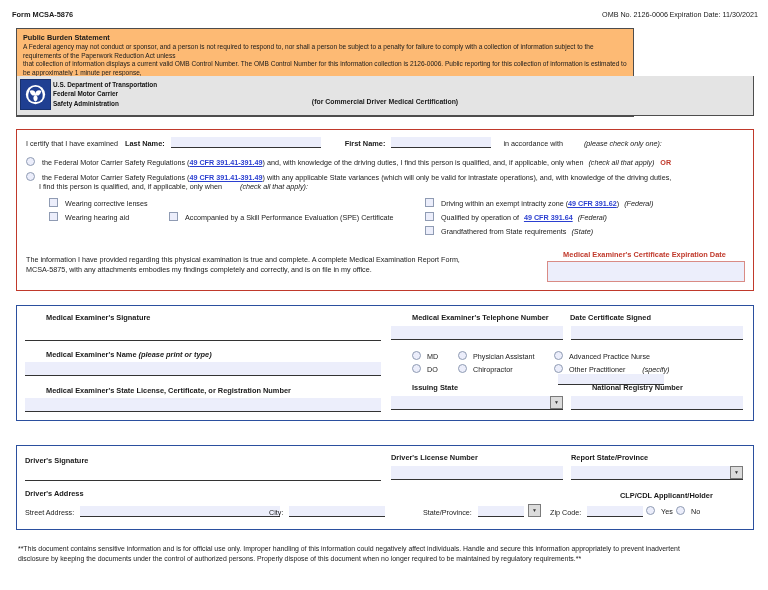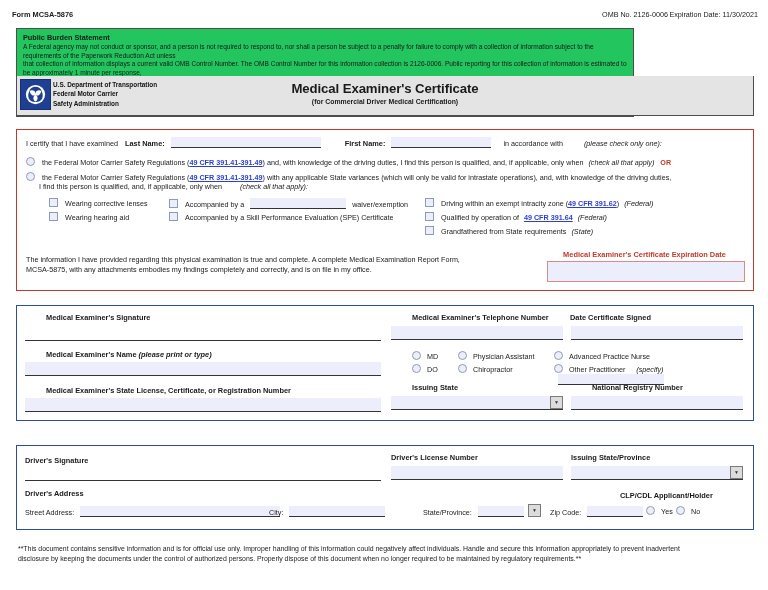--- a/index.html
+++ b/index.html
@@ -33,21 +33,21 @@
   .omb-no { position: absolute; right: 100px; top: 0; font-size: 7.2px; }
   .exp-date { position: absolute; right: 10px; top: 0; font-size: 7.2px; }
 
   
   .burden-box {
     position: absolute;
     left: 16px; top: 28px;
     width: 618px;
     box-sizing: border-box;
     border: 1px solid #4d4d4d;
-    background: #22c55e;
+    background: #fdba74;
     padding: 4px 6px 5px 6px;
   }
   .burden-title { font-weight: bold; font-size: 7.3px; margin-bottom: 1px; }
   .burden-text { font-size: 6.55px; line-height: 1.30; text-align: left; }
 
   
   .header-bar {
     position: absolute;
     left: 16px; top: 76px;
     width: 738px;
@@ -215,21 +215,20 @@
       <path d="M12 3.2c-3.6 0-6.3 2.1-7.1 5 2.2-1.4 4.6-1.2 6.1 0.2 0.9 0.9 1.0 2.1 1.0 3.6 0-1.5 0.1-2.7 1.0-3.6 1.5-1.4 3.9-1.6 6.1-0.2-0.8-2.9-3.5-5-7.1-5z" fill="#1f3f92"></path>
       <path d="M4.3 16.6c1.8 3.1 5.3 4.6 8.2 3.9-2.3-1.2-3.3-3.4-2.8-5.4 0.3-1.2 1.3-1.9 2.6-2.6-1.3 0.7-2.5 1.0-3.7 0.5-1.9-0.8-3.1-2.9-3.0-5.5-1.9 2.3-2.4 6.0-1.3 9.1z" fill="#1f3f92"></path>
       <path d="M19.7 16.6c1.1-3.1 0.6-6.8-1.3-9.1 0.1 2.6-1.1 4.7-3.0 5.5-1.2 0.5-2.4 0.2-3.7-0.5 1.3 0.7 2.3 1.4 2.6 2.6 0.5 2.0-0.5 4.2-2.8 5.4 2.9 0.7 6.4-0.8 8.2-3.9z" fill="#1f3f92"></path>
     </svg>
   </div>
   <div class="dot-agency">
     <div>U.S. Department of Transportation</div>
     <div>Federal Motor Carrier</div>
     <div>Safety Administration</div>
   </div>
-  <div class="cert-title">Medical Examiner's Certificate</div>
   <div class="cert-sub">(for Commercial Driver Medical Certification)</div>
 </div>
 
 <div class="panel panel-red" id="certify-panel">
 
   <div class="c-line1">
     <span class="lbl">I certify that I have examined</span>
     <span class="lbl-b" style="margin-left:5px">Last Name:</span>
     <span class="fill" style="width:150px;margin-left:4px"></span>
     <span class="lbl-b" style="margin-left:22px">First Name:</span>
@@ -256,26 +255,20 @@
 
   <div class="chk-col1" style="top:68px">
     <span class="cbox"></span>
     <span class="lbl" style="margin-left:5px">Wearing corrective lenses</span>
   </div>
   <div class="chk-col1" style="top:82px">
     <span class="cbox"></span>
     <span class="lbl" style="margin-left:5px">Wearing hearing aid</span>
   </div>
 
-  <div class="chk-col2" style="top:68px">
-    <span class="cbox"></span>
-    <span class="lbl" style="margin-left:5px">Accompanied by a</span>
-    <span class="fill" style="width:96px;margin-left:4px"></span>
-    <span class="lbl" style="margin-left:4px">waiver/exemption</span>
-  </div>
   <div class="chk-col2" style="top:82px">
     <span class="cbox"></span>
     <span class="lbl" style="margin-left:5px">Accompanied by a Skill Performance Evaluation (SPE) Certificate</span>
   </div>
 
   <div class="chk-col3" style="top:68px">
     <span class="cbox"></span>
     <span class="lbl" style="margin-left:5px">Driving within an exempt intracity zone (</span><span class="cfr">49 CFR 391.62</span><span class="lbl">)</span>
     <span class="lbl ital" style="margin-left:3px">(Federal)</span>
   </div>
@@ -336,21 +329,21 @@
     <span class="radio"></span>
     <span class="lbl" style="margin-left:4px">Chiropractor</span>
   </div>
   <div class="ex-l" style="left:516px; top:45px">
     <span class="radio"></span>
     <span class="lbl" style="margin-left:4px">Advanced Practice Nurse</span>
   </div>
   <div class="ex-l" style="left:516px; top:58px">
     <span class="radio"></span>
     <span class="lbl" style="margin-left:4px">Other Practitioner</span>
-    <span class="lbl ital" style="margin-left:9px">(specify)</span>
+    <span class="lbl ital" style="margin-left:15px">(specify)</span>
     <span class="fill" style="width:106px;margin-left:4px"></span>
   </div>
 
   <div class="ex-l lbl-b" style="left:374px; top:77px">Issuing State</div>
   <div class="fill-box" style="left:374px; top:90px; width:172px;"></div>
   <div class="dropdown" style="left:533px; top:90px">▼</div>
 
   <div class="ex-l lbl-b" style="left:554px; top:77px">National Registry Number</div>
   <div class="fill-box" style="left:554px; top:90px; width:172px;"></div>
 </div>
@@ -379,21 +372,21 @@
   <div class="dropdown" style="left:511px; top:58px">▼</div>
 
   <div class="dr-l" style="left:533px; top:60px">
     <span class="lbl">Zip Code:</span>
     <span class="fill" style="width:56px;margin-left:4px"></span>
   </div>
 
   <div class="dr-l lbl-b" style="left:374px; top:7px">Driver's License Number</div>
   <div class="fill-box" style="left:374px; top:20px; width:172px;"></div>
 
-  <div class="dr-l lbl-b" style="left:554px; top:7px">Issuing State/Province</div>
+  <div class="dr-l lbl-b" style="left:554px; top:7px">Report State/Province</div>
   <div class="fill-box" style="left:554px; top:20px; width:172px;"></div>
   <div class="dropdown" style="left:713px; top:20px">▼</div>
 
   <div class="dr-l lbl-b" style="left:603px; top:45px">CLP/CDL Applicant/Holder</div>
   <div class="dr-l" style="left:629px; top:60px">
     <span class="radio"></span>
     <span class="lbl" style="margin-left:4px">Yes</span>
   </div>
   <div class="dr-l" style="left:659px; top:60px">
     <span class="radio"></span>

